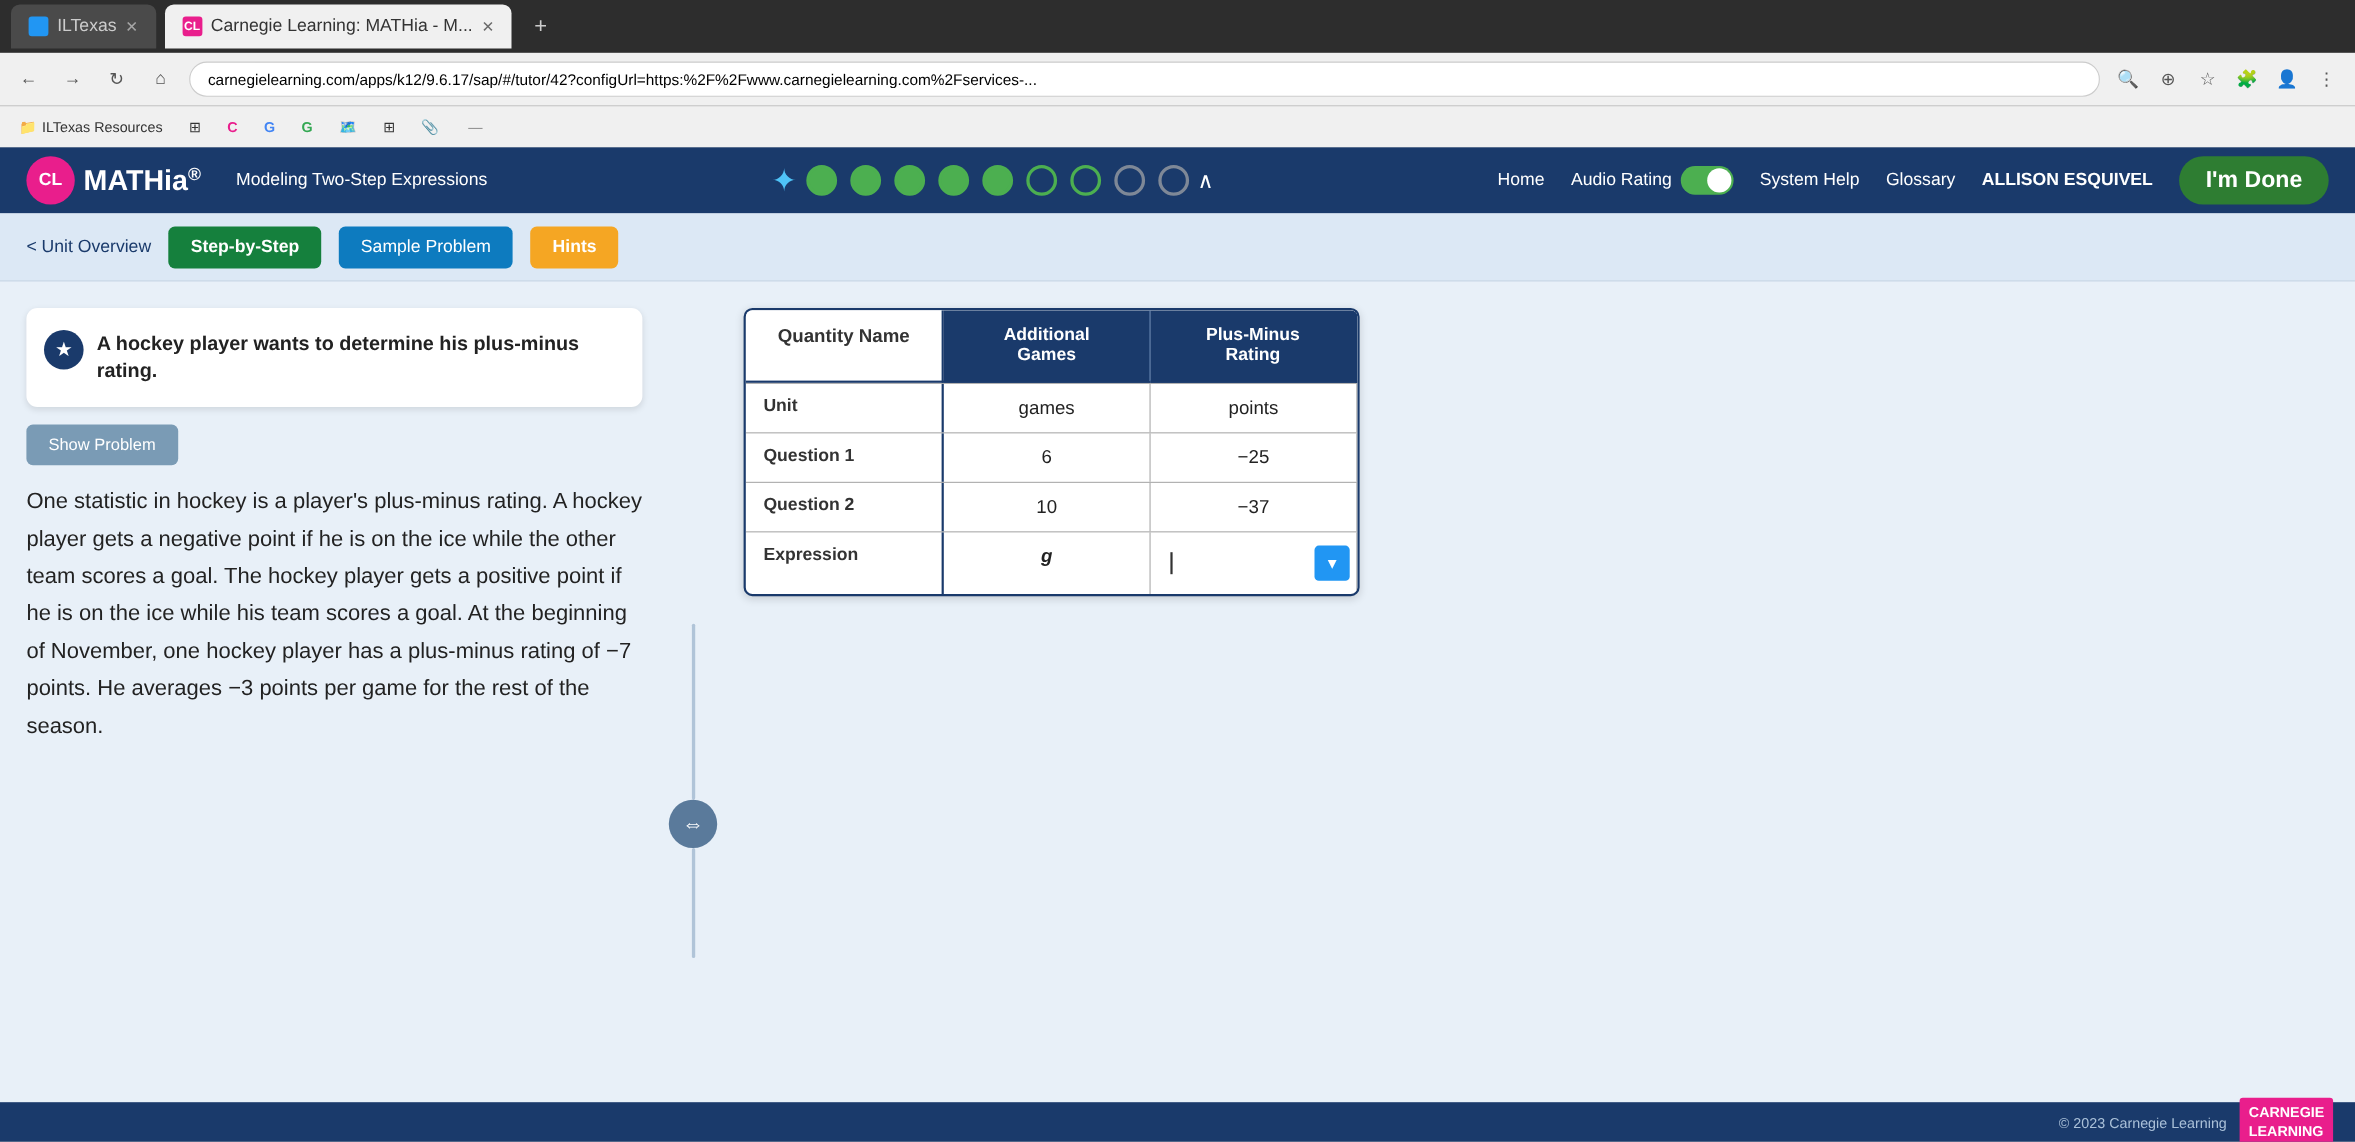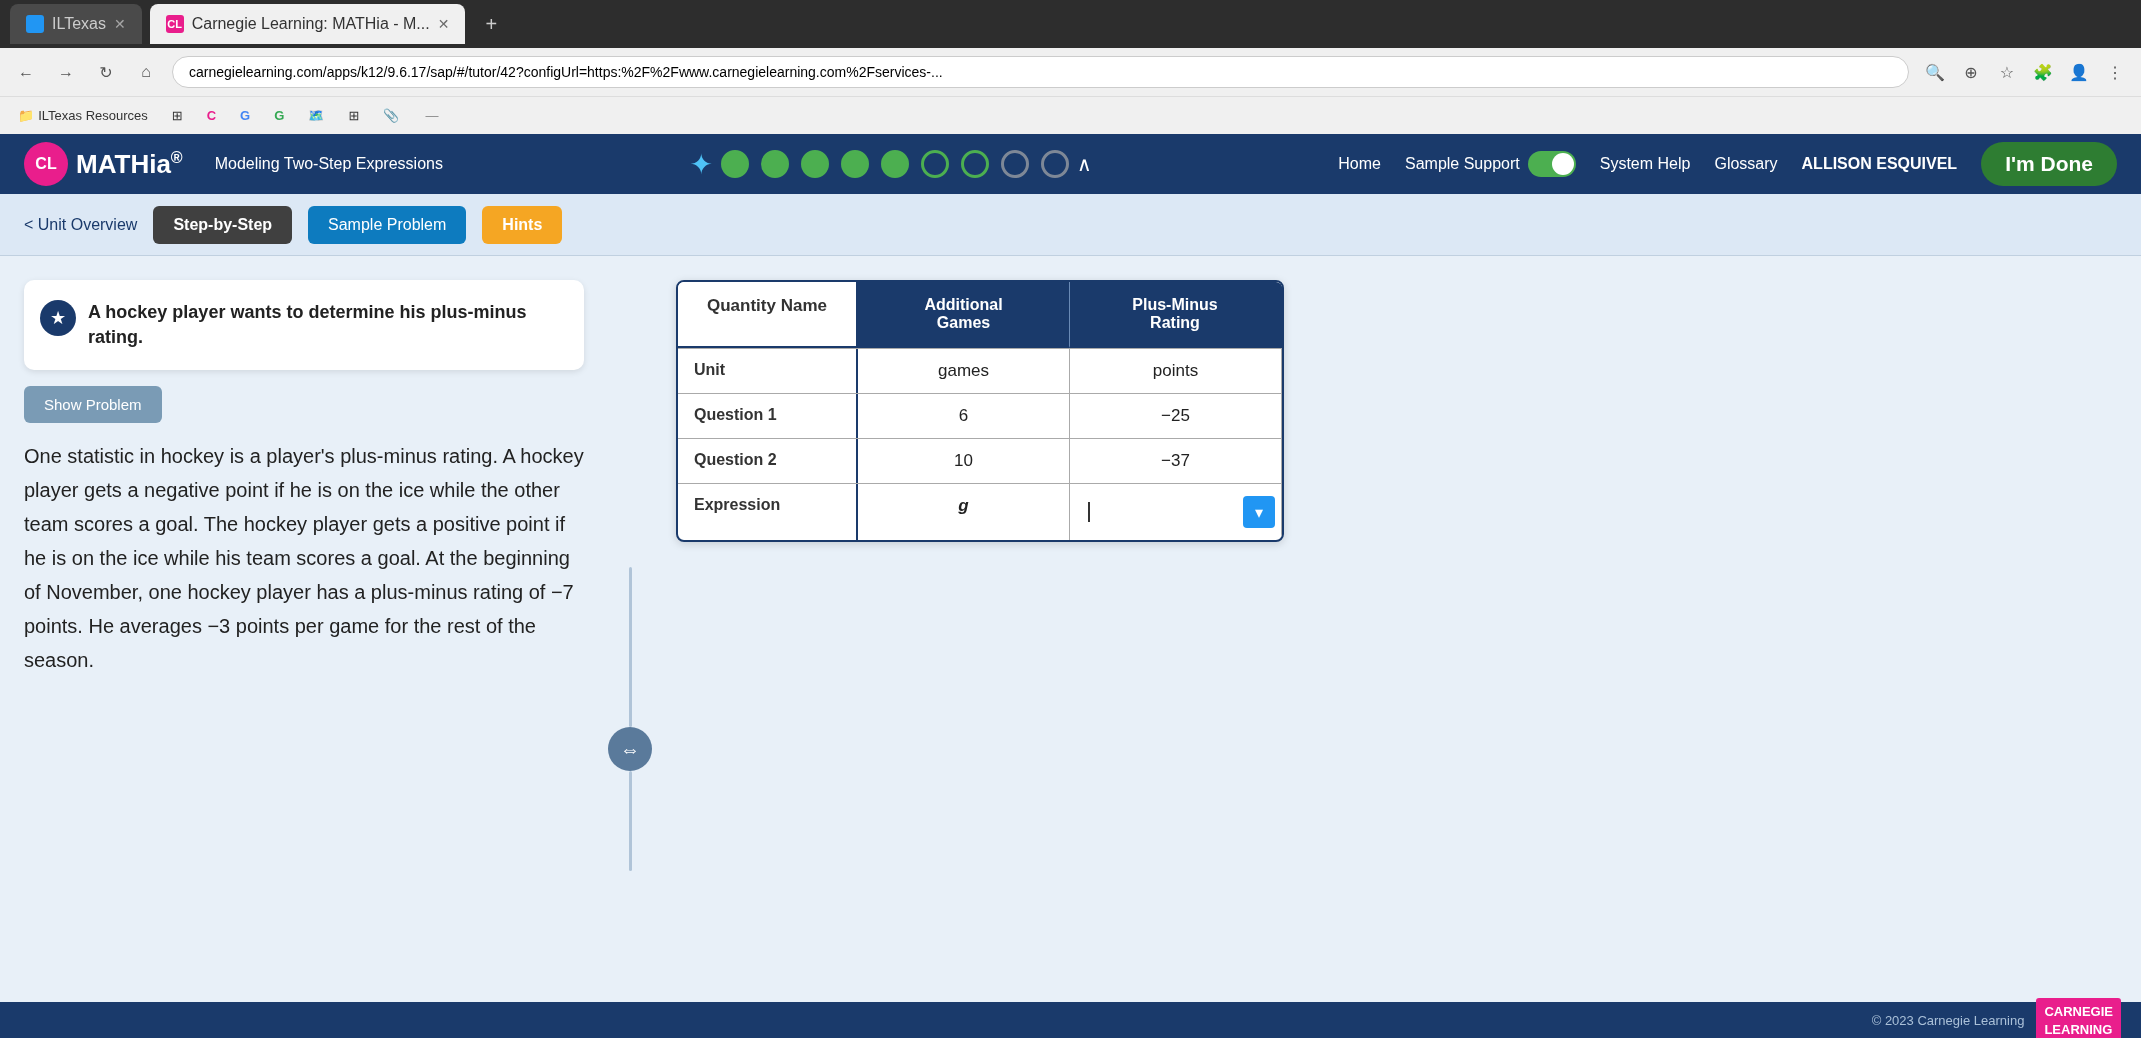--- a/index.html
+++ b/index.html
@@ -228,21 +228,21 @@
       height: 62px;
       border-bottom: 1px solid #c0d0e0;
     }
     .unit-overview-link {
       color: #1a3a6b;
       font-size: 16px;
       cursor: pointer;
       text-decoration: none;
     }
     .step-by-step-btn {
-      background: #404040;
+      background: #15803d;
       color: white;
       border: none;
       border-radius: 6px;
       padding: 10px 20px;
       font-size: 16px;
       font-weight: bold;
       cursor: pointer;
     }
     .sample-problem-btn {
       background: #0d7bbf;
@@ -342,21 +342,21 @@
       display: flex;
       flex-direction: column;
       gap: 16px;
     }
     .data-table {
       background: white;
       border-radius: 8px;
       overflow: hidden;
       box-shadow: 0 2px 8px rgba(0,0,0,0.15);
       border: 2px solid #1a3a6b;
-      width: 608px;
+      width: 560px;
     }
     .table-header-row {
       display: grid;
       grid-template-columns: 180px 1fr 1fr;
       background: white;
     }
     .th-label {
       font-size: 16px;
       font-weight: bold;
       color: #333;
@@ -515,21 +515,21 @@
         <div class="progress-dot"></div>
         <div class="progress-dot" style="border-color:#aaa; opacity:0.7;"></div>
         <div class="progress-dot" style="border-color:#aaa; opacity:0.7;"></div>
       </div>
       <span class="chevron-up" style="color:white;">∧</span>
     </div>
 
     <div class="top-nav-right">
       <a class="nav-link">Home</a>
       <div class="audio-support">
-        <span>Sample Support</span>
+        <span>Audio Rating</span>
         <div class="toggle-switch">
           <div class="toggle-knob"></div>
         </div>
       </div>
       <a class="nav-link">System Help</a>
       <a class="nav-link">Glossary</a>
       <span class="nav-link" style="font-weight:bold;">ALLISON ESQUIVEL</span>
       <button class="im-done-btn">I'm Done</button>
     </div>
   </div>

